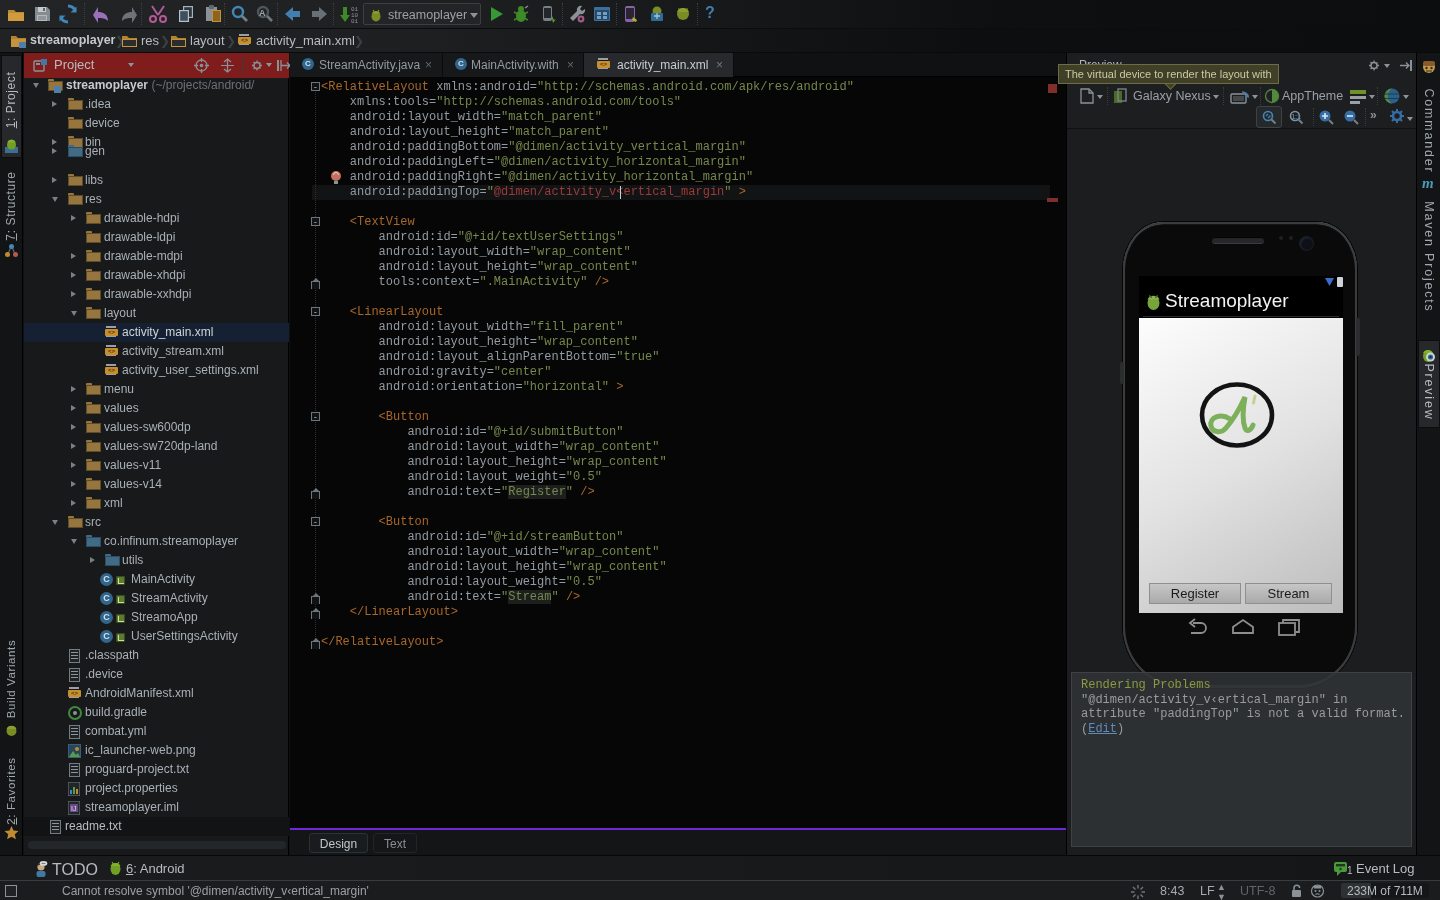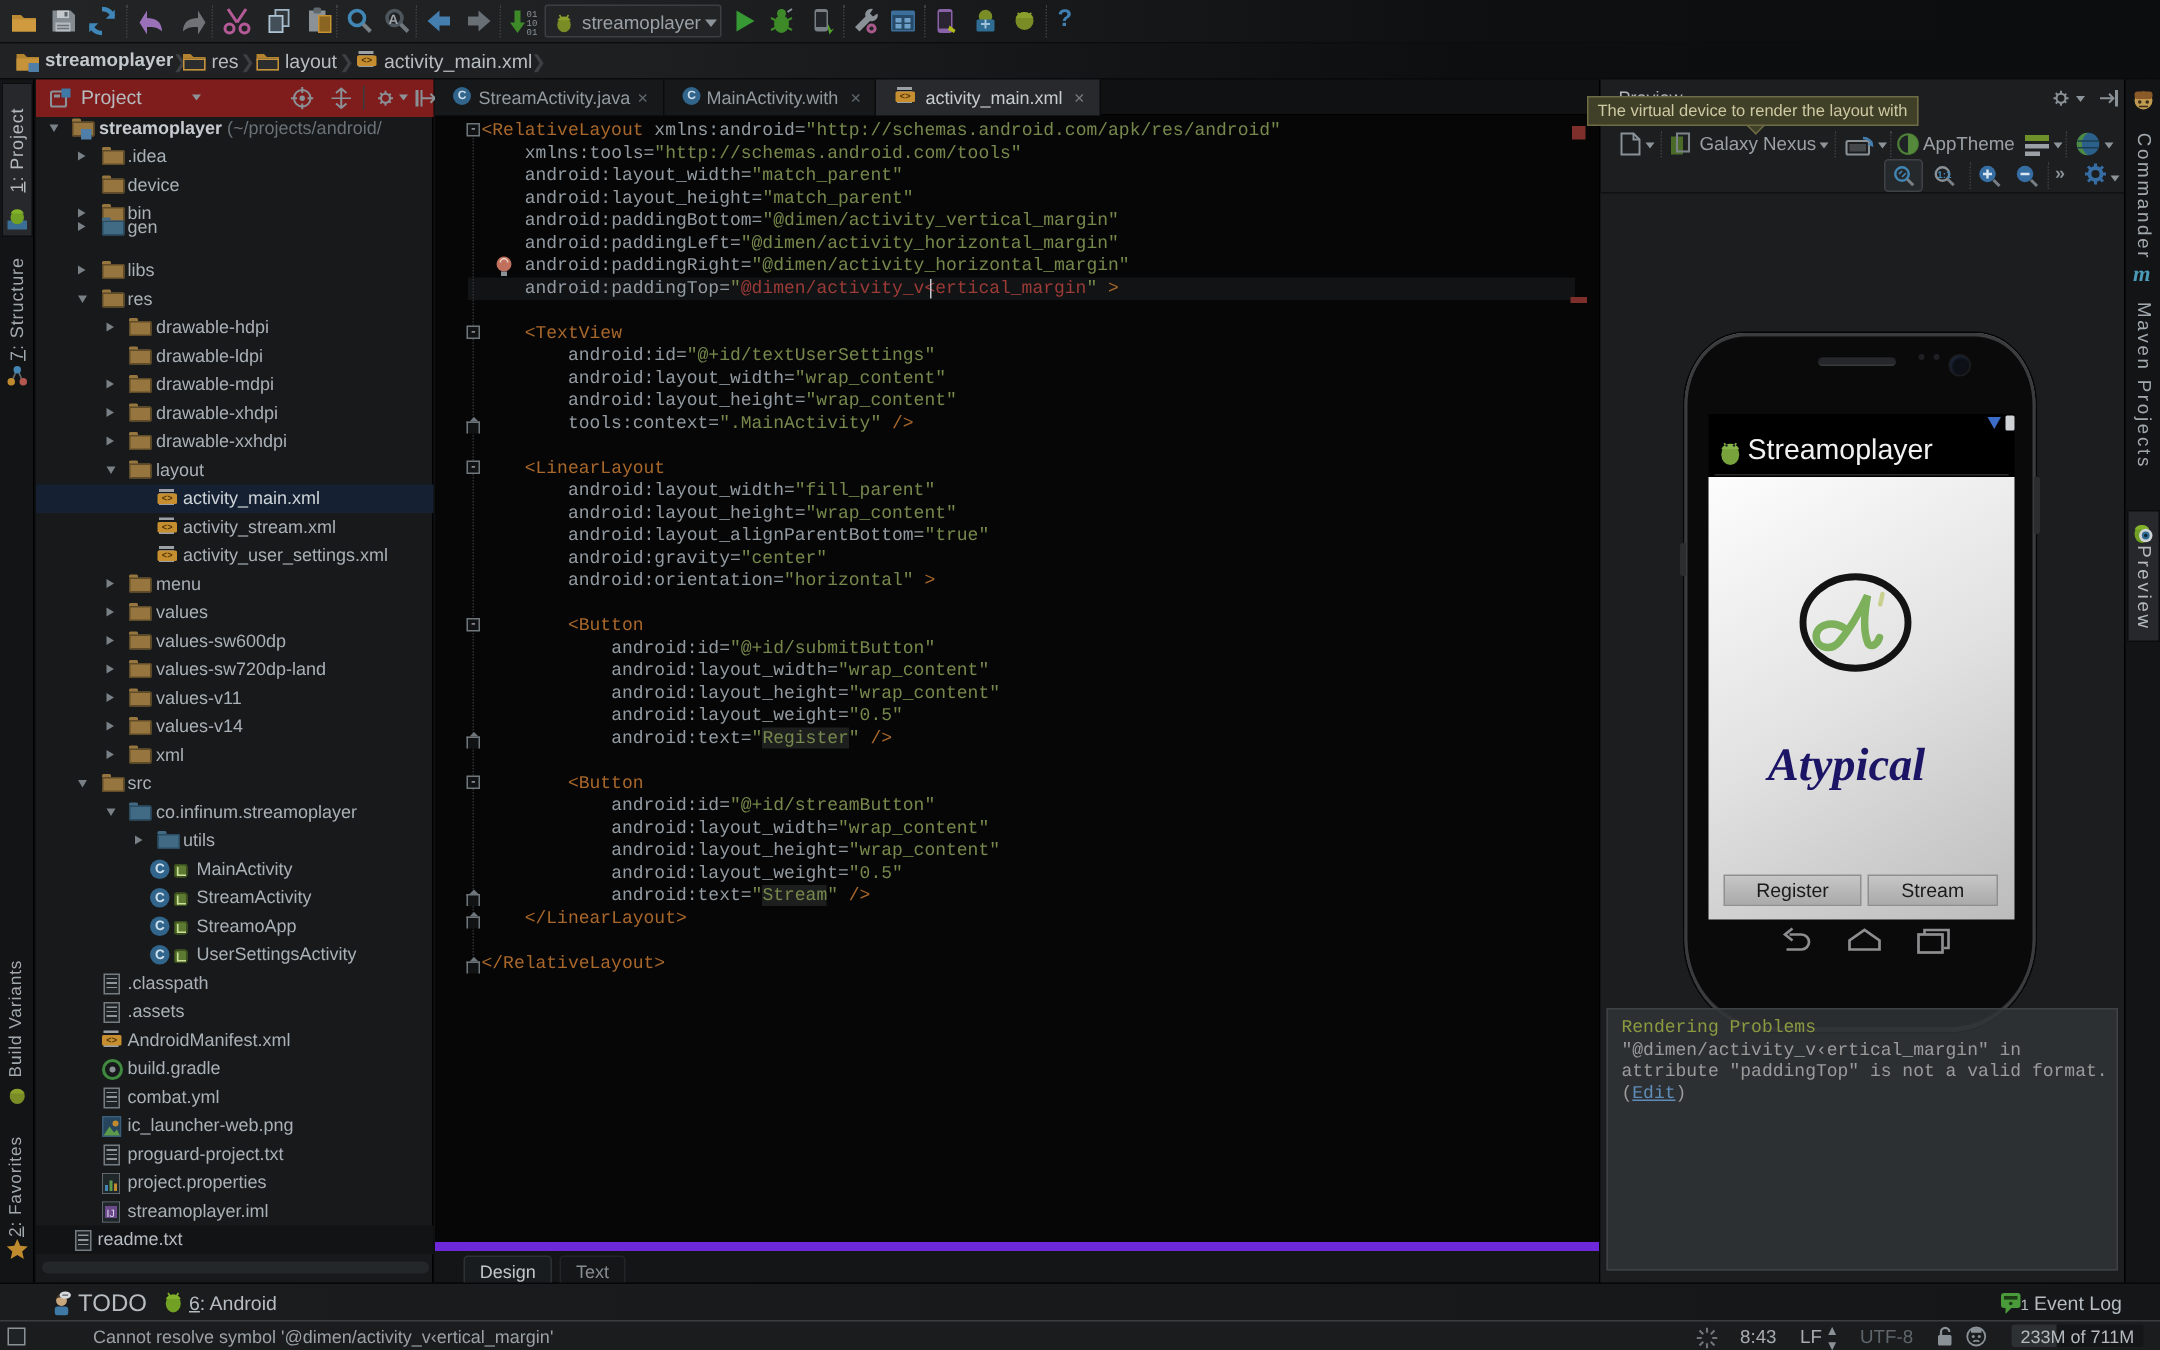--- a/index.html
+++ b/index.html
@@ -394,21 +394,21 @@
       <i class="fc" style="left:76px">C</i>
       <i class="fk" style="left:92px"></i>
       <span class="abs" style="left:107px">UserSettingsActivity</span>
     </div>
 <div class="row" style="top:593px">
       <i class="ff" style="left:45px"></i>
       <span class="abs" style="left:61px">.classpath</span>
     </div>
 <div class="row" style="top:612px">
       <i class="ff" style="left:45px"></i>
-      <span class="abs" style="left:61px">.assets</span>
+      <span class="abs" style="left:61px">.device</span>
     </div>
 <div class="row" style="top:631px">
       <i class="fx" style="left:44px"></i>
       <span class="abs" style="left:61px">AndroidManifest.xml</span>
     </div>
 <div class="row" style="top:650px">
       <svg class="abs" style="left:44px;top:3px" width="14" height="14">
         <circle cx="7" cy="7" r="6" fill="none" stroke="#3f8a3f" stroke-width="2"></circle>
         <circle cx="7" cy="7" r="2" fill="#8a9298"></circle>
       </svg>
@@ -523,21 +523,21 @@
 <div class="foldh" style="top:543px"></div>
 <div class="foldh" style="top:558px"></div>
 <div class="foldh" style="top:588px"></div>
 <svg class="abs" style="left:39px;top:117px" width="15" height="16">
       <circle cx="7" cy="6" r="5" fill="#c2705e"></circle>
       <path d="M4.5 5 a2.5 2.5 0 0 1 5 0" stroke="#f0d0c0" stroke-width="1" fill="none"></path>
       <rect x="5" y="11" width="4" height="3" fill="#8a9298"></rect>
     </svg>
 <div class="abs" style="left:758px;top:31px;width:9px;height:9px;background:#7e2f2c"></div>
 <div class="abs" style="left:757px;top:145px;width:11px;height:4px;background:#7e2f2c"></div>
-<div class="abs" style="left:0;top:775px;width:776px;height:27px;background:#131516;border-top:6px solid #6d28d9">
+<div class="abs" style="left:0;top:775px;width:776px;height:27px;background:#131516;border-top:2px solid #6d28d9">
 <div class="abs" style="left:19px;top:3px;width:59px;height:20px;background:#191c1e;border:1px solid #2e3133;border-radius:3px;color:#c0c6ca;font-size:12px;text-align:center;line-height:20px">Design</div>
 <div class="abs" style="left:83px;top:3px;width:44px;height:20px;background:#141618;border:1px solid #222527;border-radius:3px;color:#878e93;font-size:12px;text-align:center;line-height:20px">Text</div>
 </div>
 </div>
 <div class="abs" id="preview">
 <span class="abs" style="left:12px;top:5px;font-size:12px;color:#b0b6ba">Preview</span>
 <svg class="abs" style="left:300px;top:5px" width="15" height="15">
       <circle cx="7" cy="7.5" r="3" fill="none" stroke="#8a9298" stroke-width="1.4"></circle>
       <path d="M7 2.5 v2 M7 10.5 v2 M2 7.5 h2 M10 7.5 h2 M3.5 4 l1.4 1.4 M9.1 9.1 l1.4 1.4 M3.5 11 l1.4-1.4 M9.1 5.9 l1.4-1.4" stroke="#8a9298" stroke-width="1.3"></path>
     </svg>
@@ -633,21 +633,20 @@
           <circle cx="6" cy="5" r=".8" fill="#222"></circle>
           <circle cx="11" cy="5" r=".8" fill="#222"></circle>
         </svg>
 <span class="abs" style="left:26px;top:14px;color:#f2f2f2;font-size:19px;font-family:'Liberation Sans',sans-serif">Streamoplayer</span>
 <div class="abs" style="left:0;top:42px;width:204px;height:295px;background:linear-gradient(150deg,#fdfdfd 0%,#e2e2e2 50%,#bcbcbc 100%)">
 <svg class="abs" style="left:58px;top:56px" width="90" height="84">
             <ellipse cx="40" cy="41" rx="35" ry="30.5" fill="none" stroke="#131313" stroke-width="4.6"></ellipse>
             <path d="M31 48 C22 42 10 46 12 55 C13 61 22 63 27 57 C33 50 41 37 46 26 C44 37 43 49 46 57 C47 61 52 60 54 54" fill="none" stroke="#7cb05a" stroke-width="5" stroke-linecap="round" transform="translate(2,-3)"></path>
             <path d="M58 22 l-1.5 7" stroke="#c9cf8e" stroke-width="3" stroke-linecap="round"></path>
           </svg>
-<div class="abs" style="left:-10px;top:174px;width:204px;text-align:center;font-family:'Liberation Serif',serif;font-style:italic;font-weight:700;font-size:31px;color:#1c1566">Atypical</div>
 <div class="abs" style="left:10px;top:265px;width:92px;height:21px;background:linear-gradient(#c6c6c6,#aaaaaa);border:1px solid #8f8f8f;color:#1a1a1a;font-size:13px;text-align:center;line-height:20px">Register</div>
 <div class="abs" style="left:106px;top:265px;width:87px;height:21px;background:linear-gradient(#c6c6c6,#aaaaaa);border:1px solid #8f8f8f;color:#1a1a1a;font-size:13px;text-align:center;line-height:20px">Stream</div>
 </div>
 </div>
 <svg class="abs" style="left:62px;top:395px" width="26" height="22">
         <path d="M8 6 h8 a5 5 0 0 1 0 10 h-10 M10 2 l-5 4 5 4" fill="none" stroke="#8e8e90" stroke-width="1.8"></path>
       </svg>
 <svg class="abs" style="left:107px;top:395px" width="26" height="22">
         <path d="M3 16 v-6 l10-7 10 7 v6 z" fill="none" stroke="#8e8e90" stroke-width="1.8"></path>
       </svg>

